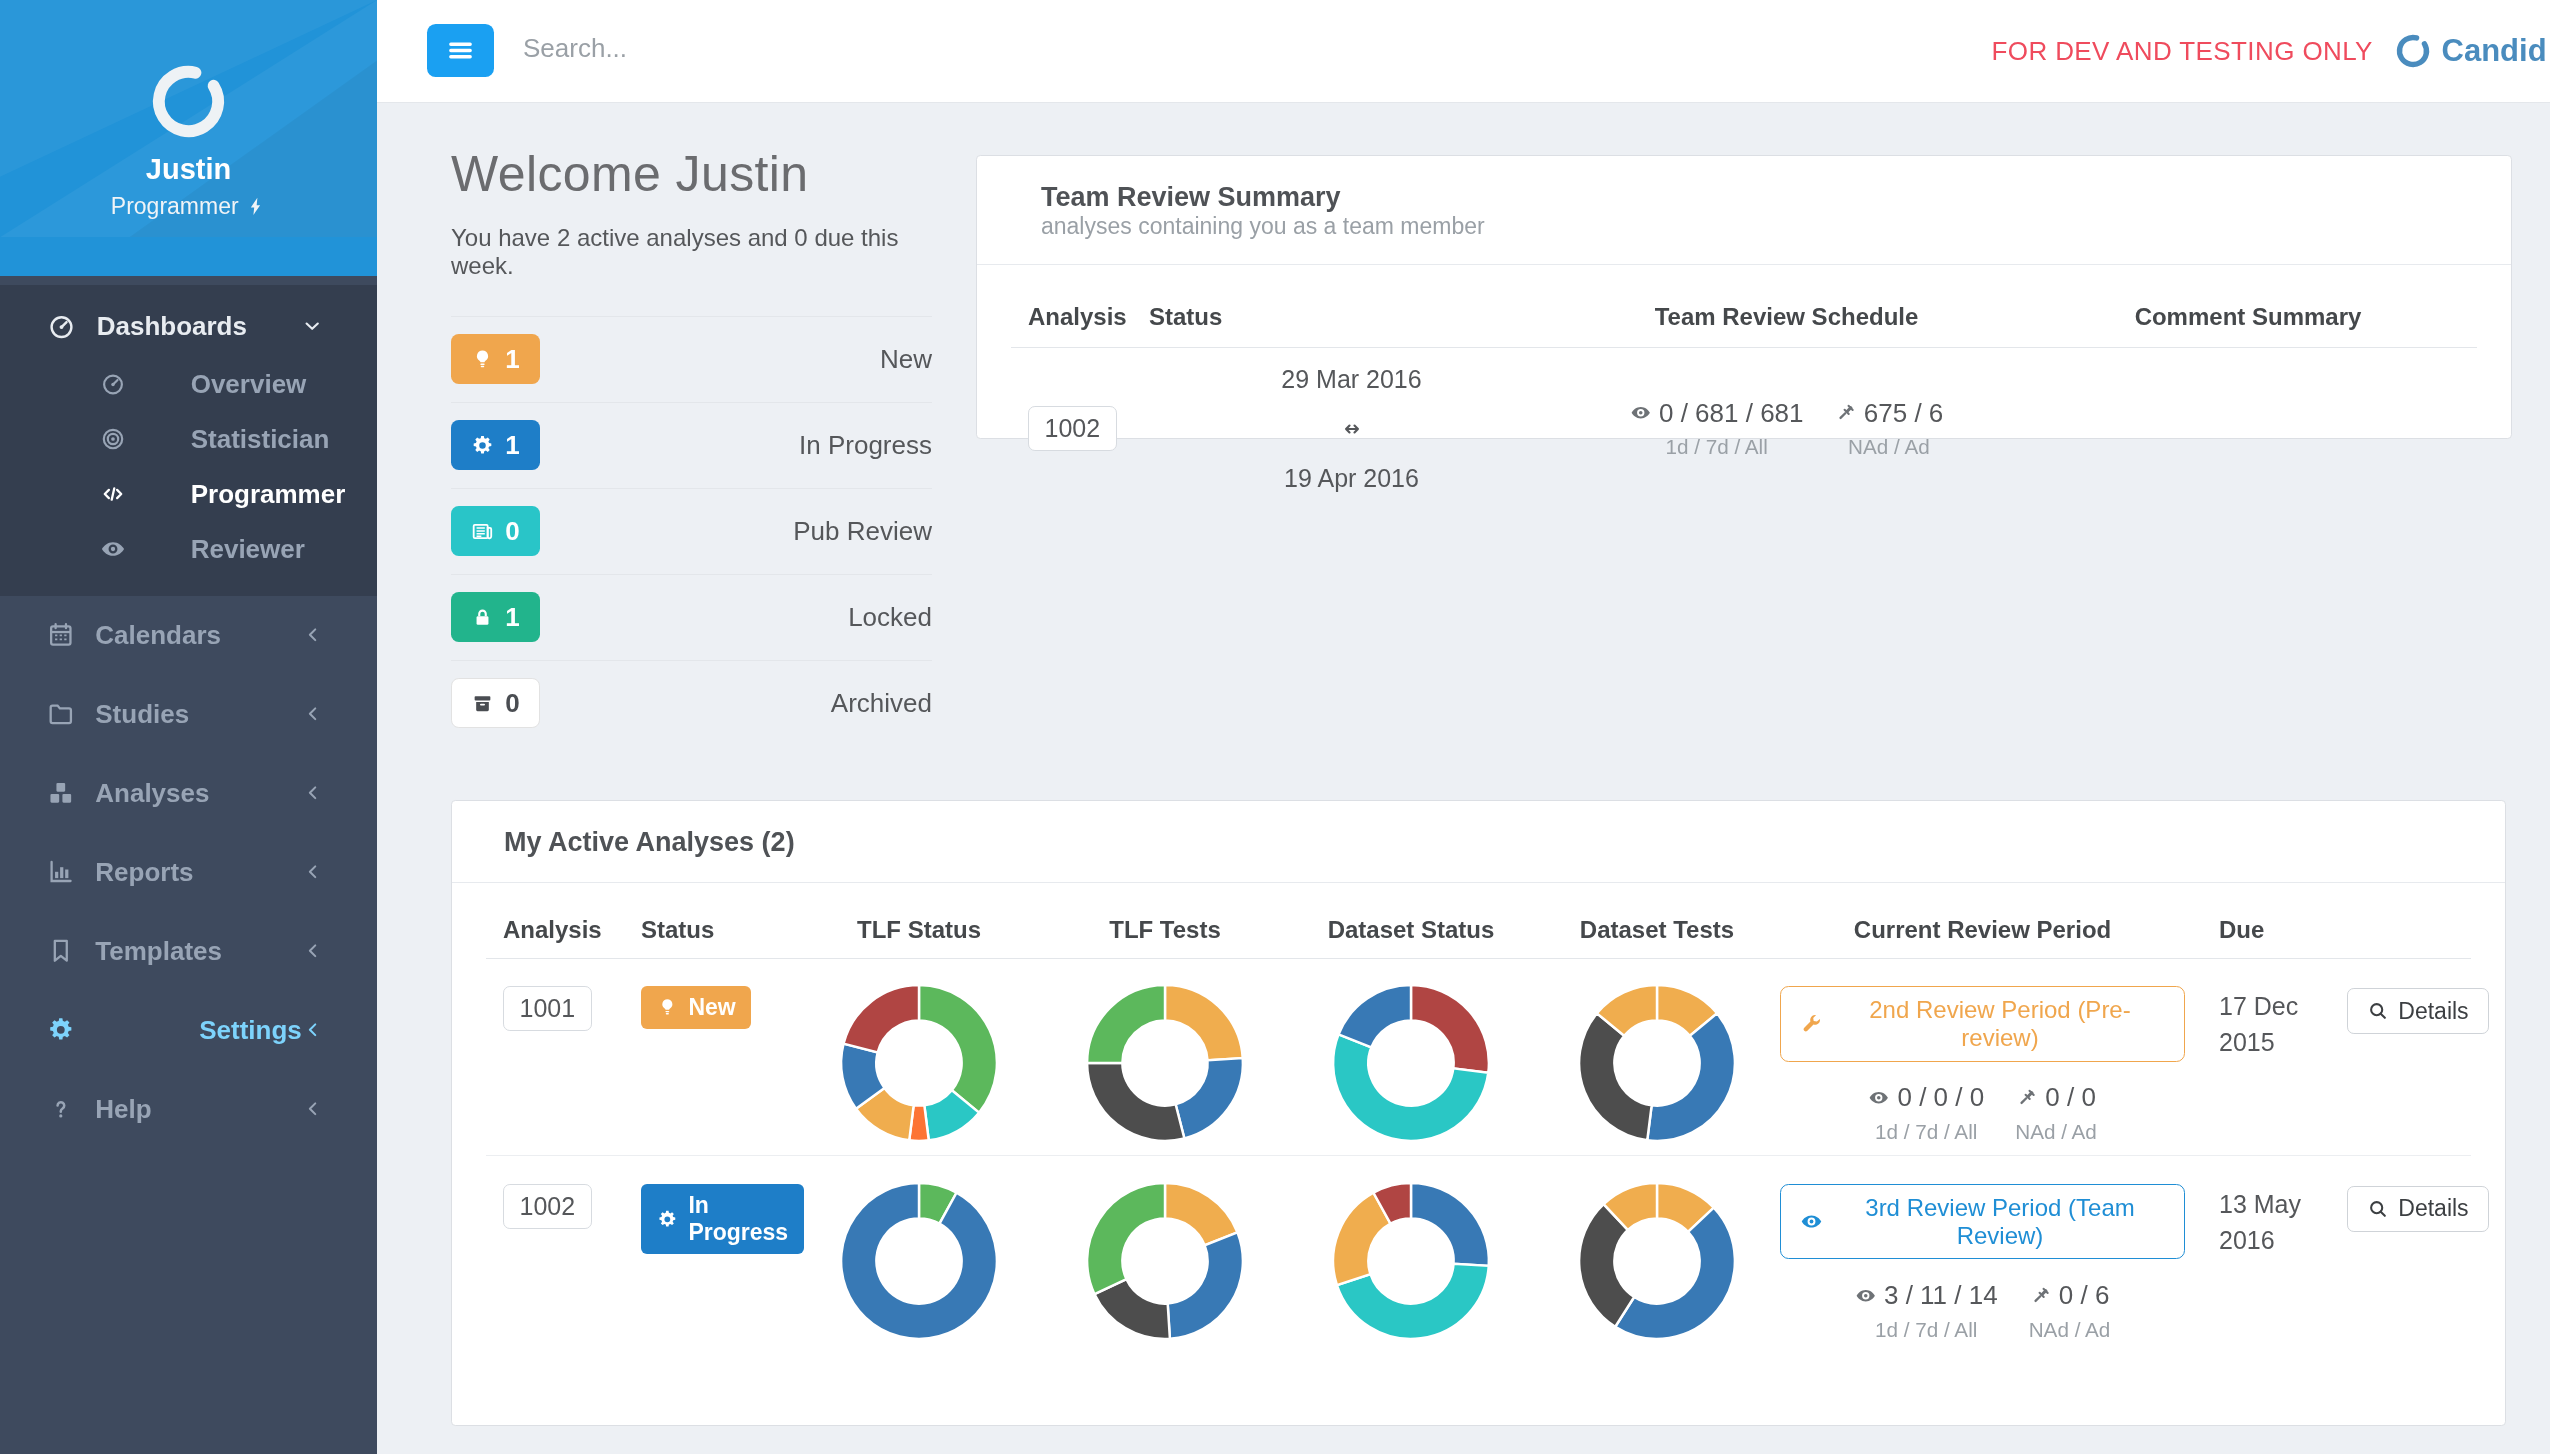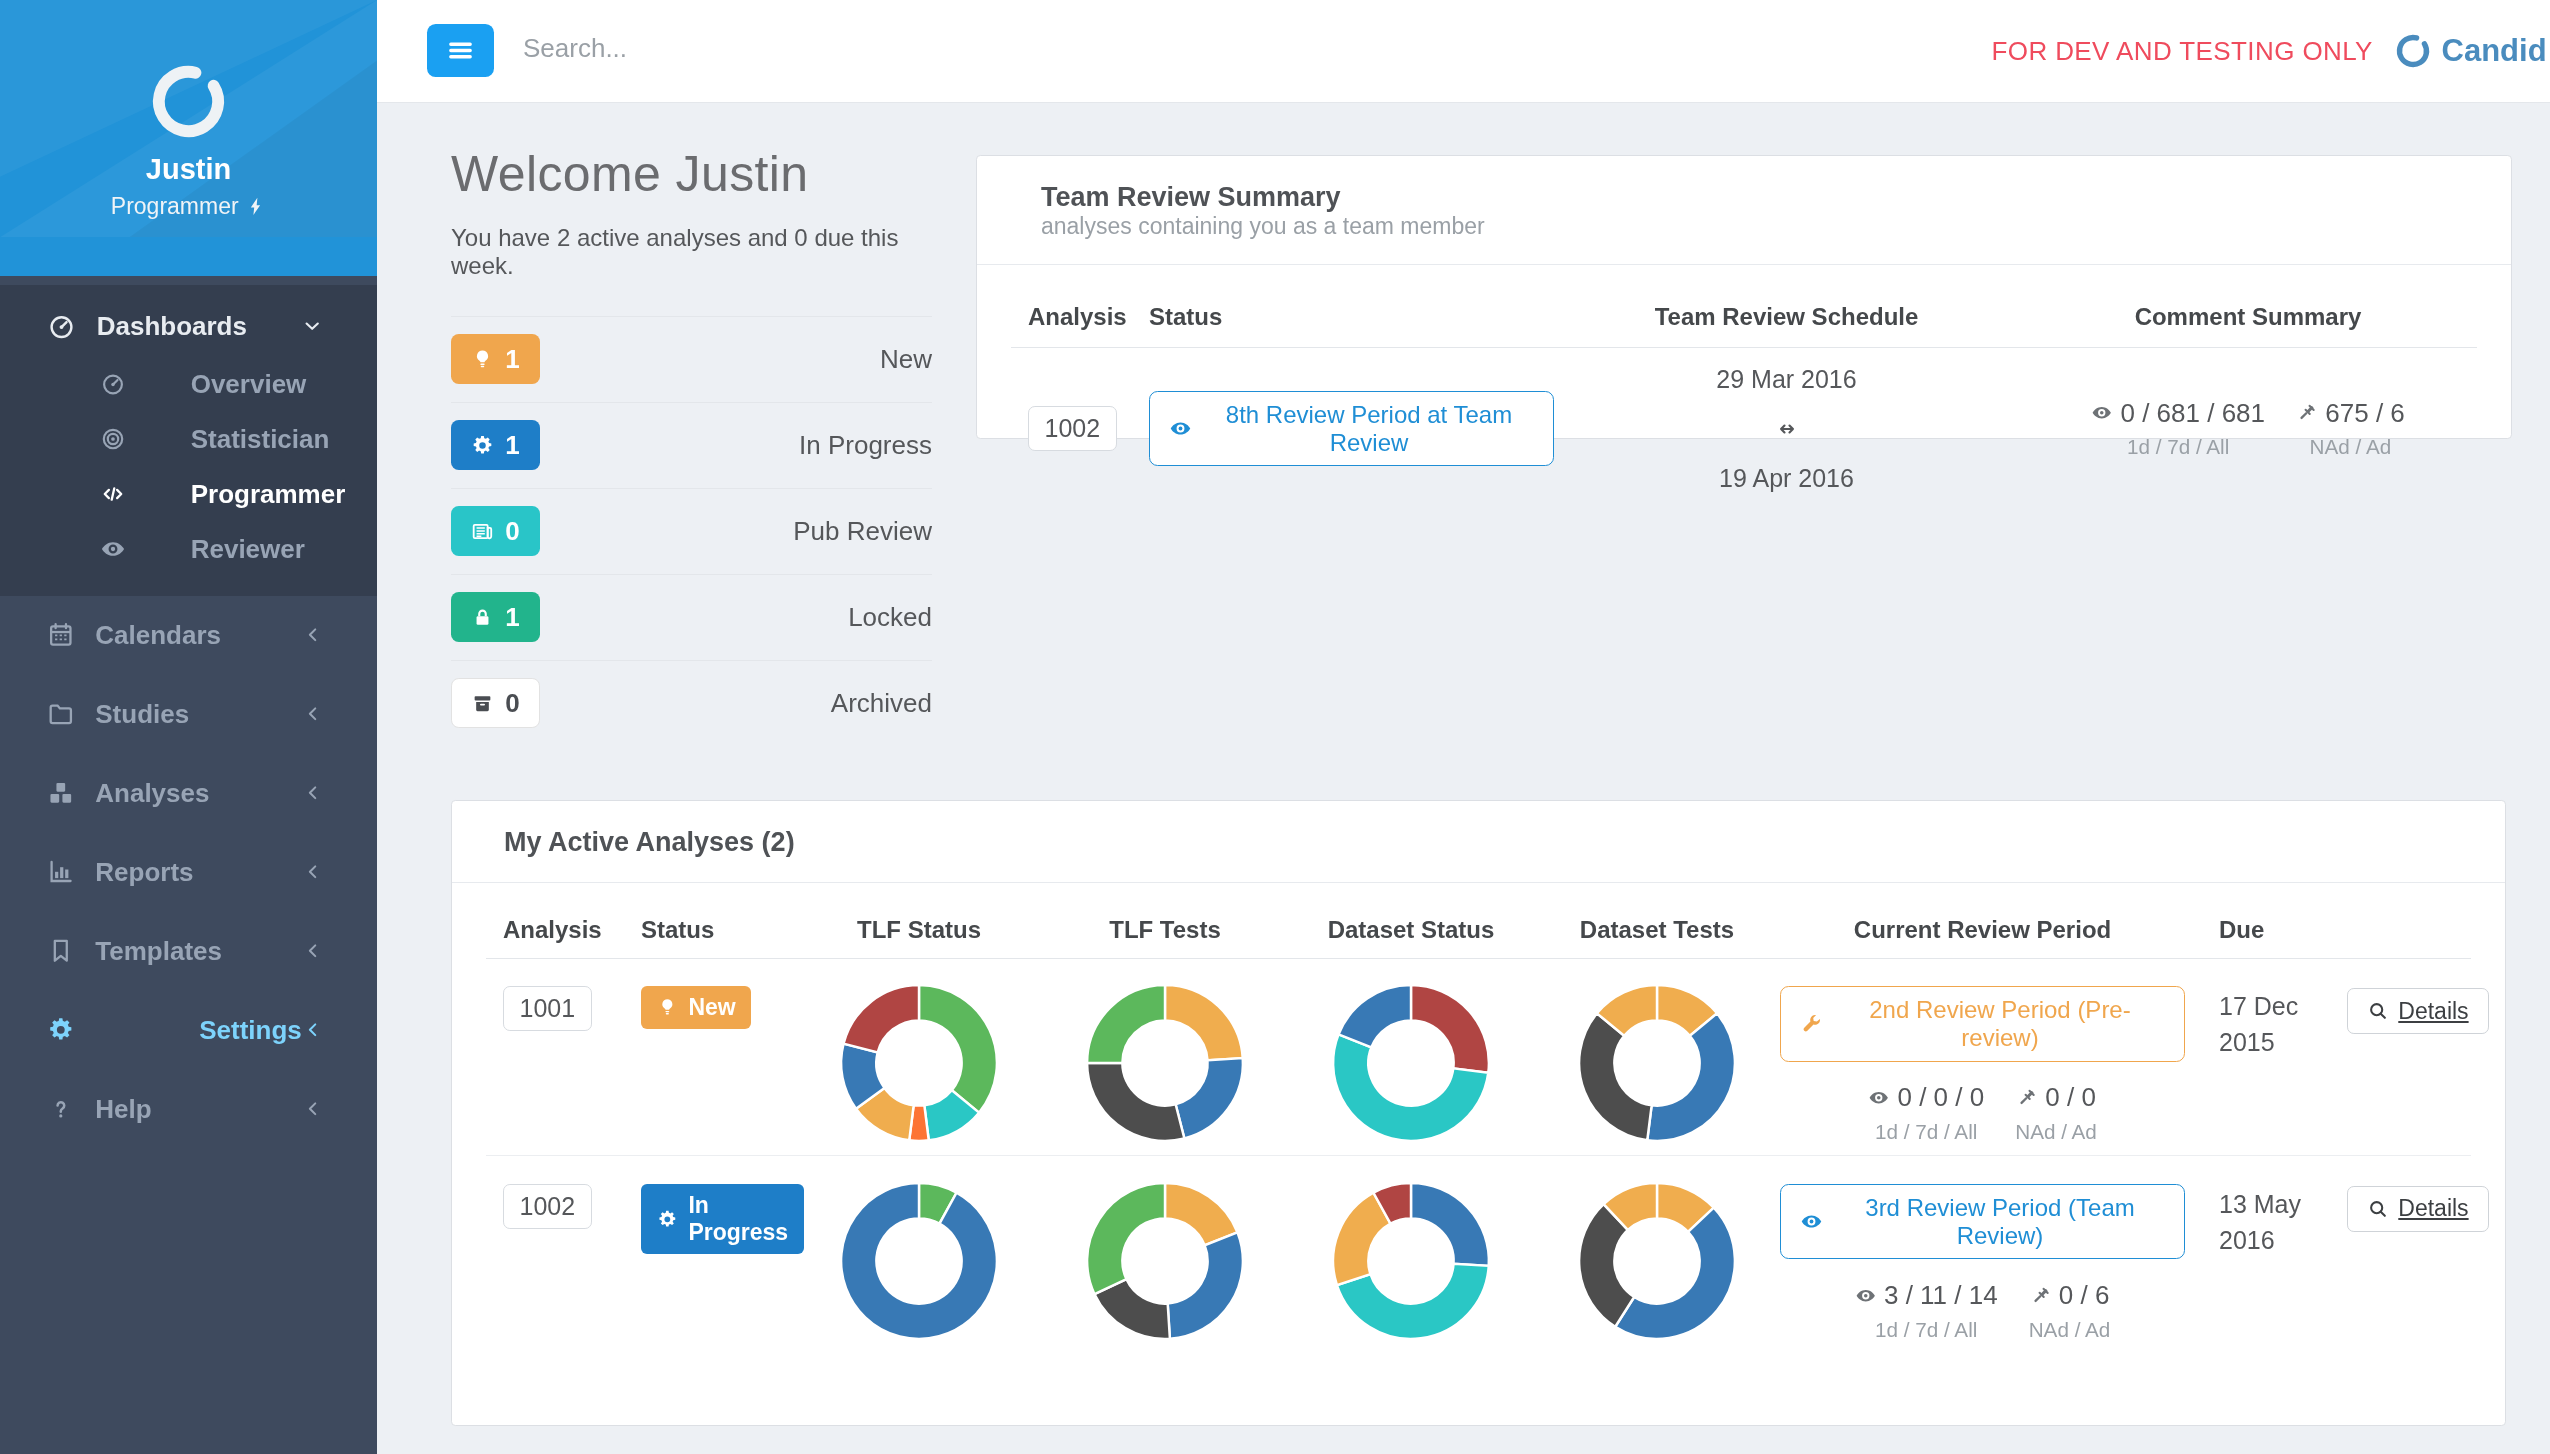--- a/index.html
+++ b/index.html
@@ -88,21 +88,21 @@
   .maa-grid.row { padding:22.4px 0 10.3px; }
   .maa-grid.row + .maa-grid.row { border-top:1.7px solid #eceef1; }
   .cell-top { padding-top:5.2px; }
   .st-badge { display:inline-flex; align-items:center; gap:11.2px; border-radius:6px; padding:7.8px 15.5px; font-size:23px; font-weight:700; color:#fff; }
   .st-badge .ic { font-size:20.7px; }
   .donut-cell { display:flex; justify-content:center; align-items:flex-start; }
   .donut-cell svg { width:164px; height:164px; }
   .crp-cell { display:flex; flex-direction:column; align-items:center; }
   .crp-cell .comments { margin-top:20.7px; }
   .due { font-size:25px; color:#55575a; line-height:1.45; padding-left:34px; padding-top:6.9px; }
-  .details-btn { display:inline-flex; align-items:center; gap:10.3px; border:0.9px solid #cfd3d8; border-radius:6.9px; padding:8.6px 19px; font-size:23px; color:#3c3f42; background:#fff; cursor:pointer; font-family:inherit; margin-left:15.5px; margin-top:1.7px;text-decoration:underline; }
+  .details-btn { display:inline-flex; align-items:center; gap:10.3px; border:0.9px solid #cfd3d8; border-radius:6.9px; padding:8.6px 19px; font-size:23px; color:#3c3f42; background:#fff; cursor:pointer; font-family:inherit; margin-left:15.5px; margin-top:1.7px; }
   .details-btn .ic { font-size:21.5px; }
 </style>
 </head>
 <body>
 
 <div class="sidebar" style="background: rgb(62, 74, 94);">
   <div class="logo-area" style="background: rgb(33, 147, 216);">
     <svg class="facets" viewBox="0 0 437 275" preserveAspectRatio="none">
       <polygon points="0,275 437,0 437,275" fill="rgba(255,255,255,0.05)"></polygon>
       <polygon points="0,0 437,0 0,205" fill="rgba(255,255,255,0.045)"></polygon>
@@ -383,31 +383,20 @@
   </div>
   <div class="tbl">
     <div class="trs-grid head">
       <div class="hdr pad">Analysis</div>
       <div class="hdr">Status</div>
       <div class="hdr c">Team Review Schedule</div>
       <div class="hdr c">Comment Summary</div>
     </div>
     <div class="trs-grid row">
       <div class="pad"><span class="id-chip">1002</span></div>
-      <div>
-        <button class="period-btn" style="color: rgb(31, 142, 213); border-color: rgb(31, 142, 213);">
-          <span class="ic">
-              <svg viewBox="0 0 24 24" fill="currentColor">
-                <path fill-rule="evenodd" d="M12 5.7c-4.9 0-8.6 3.3-10.2 6.3 1.6 3 5.3 6.3 10.2 6.3s8.6-3.3 10.2-6.3C20.6 9 16.9 5.7 12 5.7zm0 10.4a4.1 4.1 0 1 1 0-8.2 4.1 4.1 0 0 1 0 8.2z"></path>
-                <circle cx="12" cy="12" r="2"></circle>
-              </svg>
-            </span>
-          <span>8th Review Period at Team Review</span>
-        </button>
-      </div>
       <div class="sched">
         <span>29 Mar 2016</span>
         <span class="ic">
             <svg viewBox="0 0 24 24" fill="currentColor">
               <path d="M6.5 12h11M6.5 12l3.2-3.2M6.5 12l3.2 3.2M17.5 12l-3.2-3.2M17.5 12l-3.2 3.2" fill="none" stroke="currentColor" stroke-width="2" stroke-linecap="round" stroke-linejoin="round"></path>
             </svg>
           </span>
         <span>19 Apr 2016</span>
       </div>
       <div class="comments">

